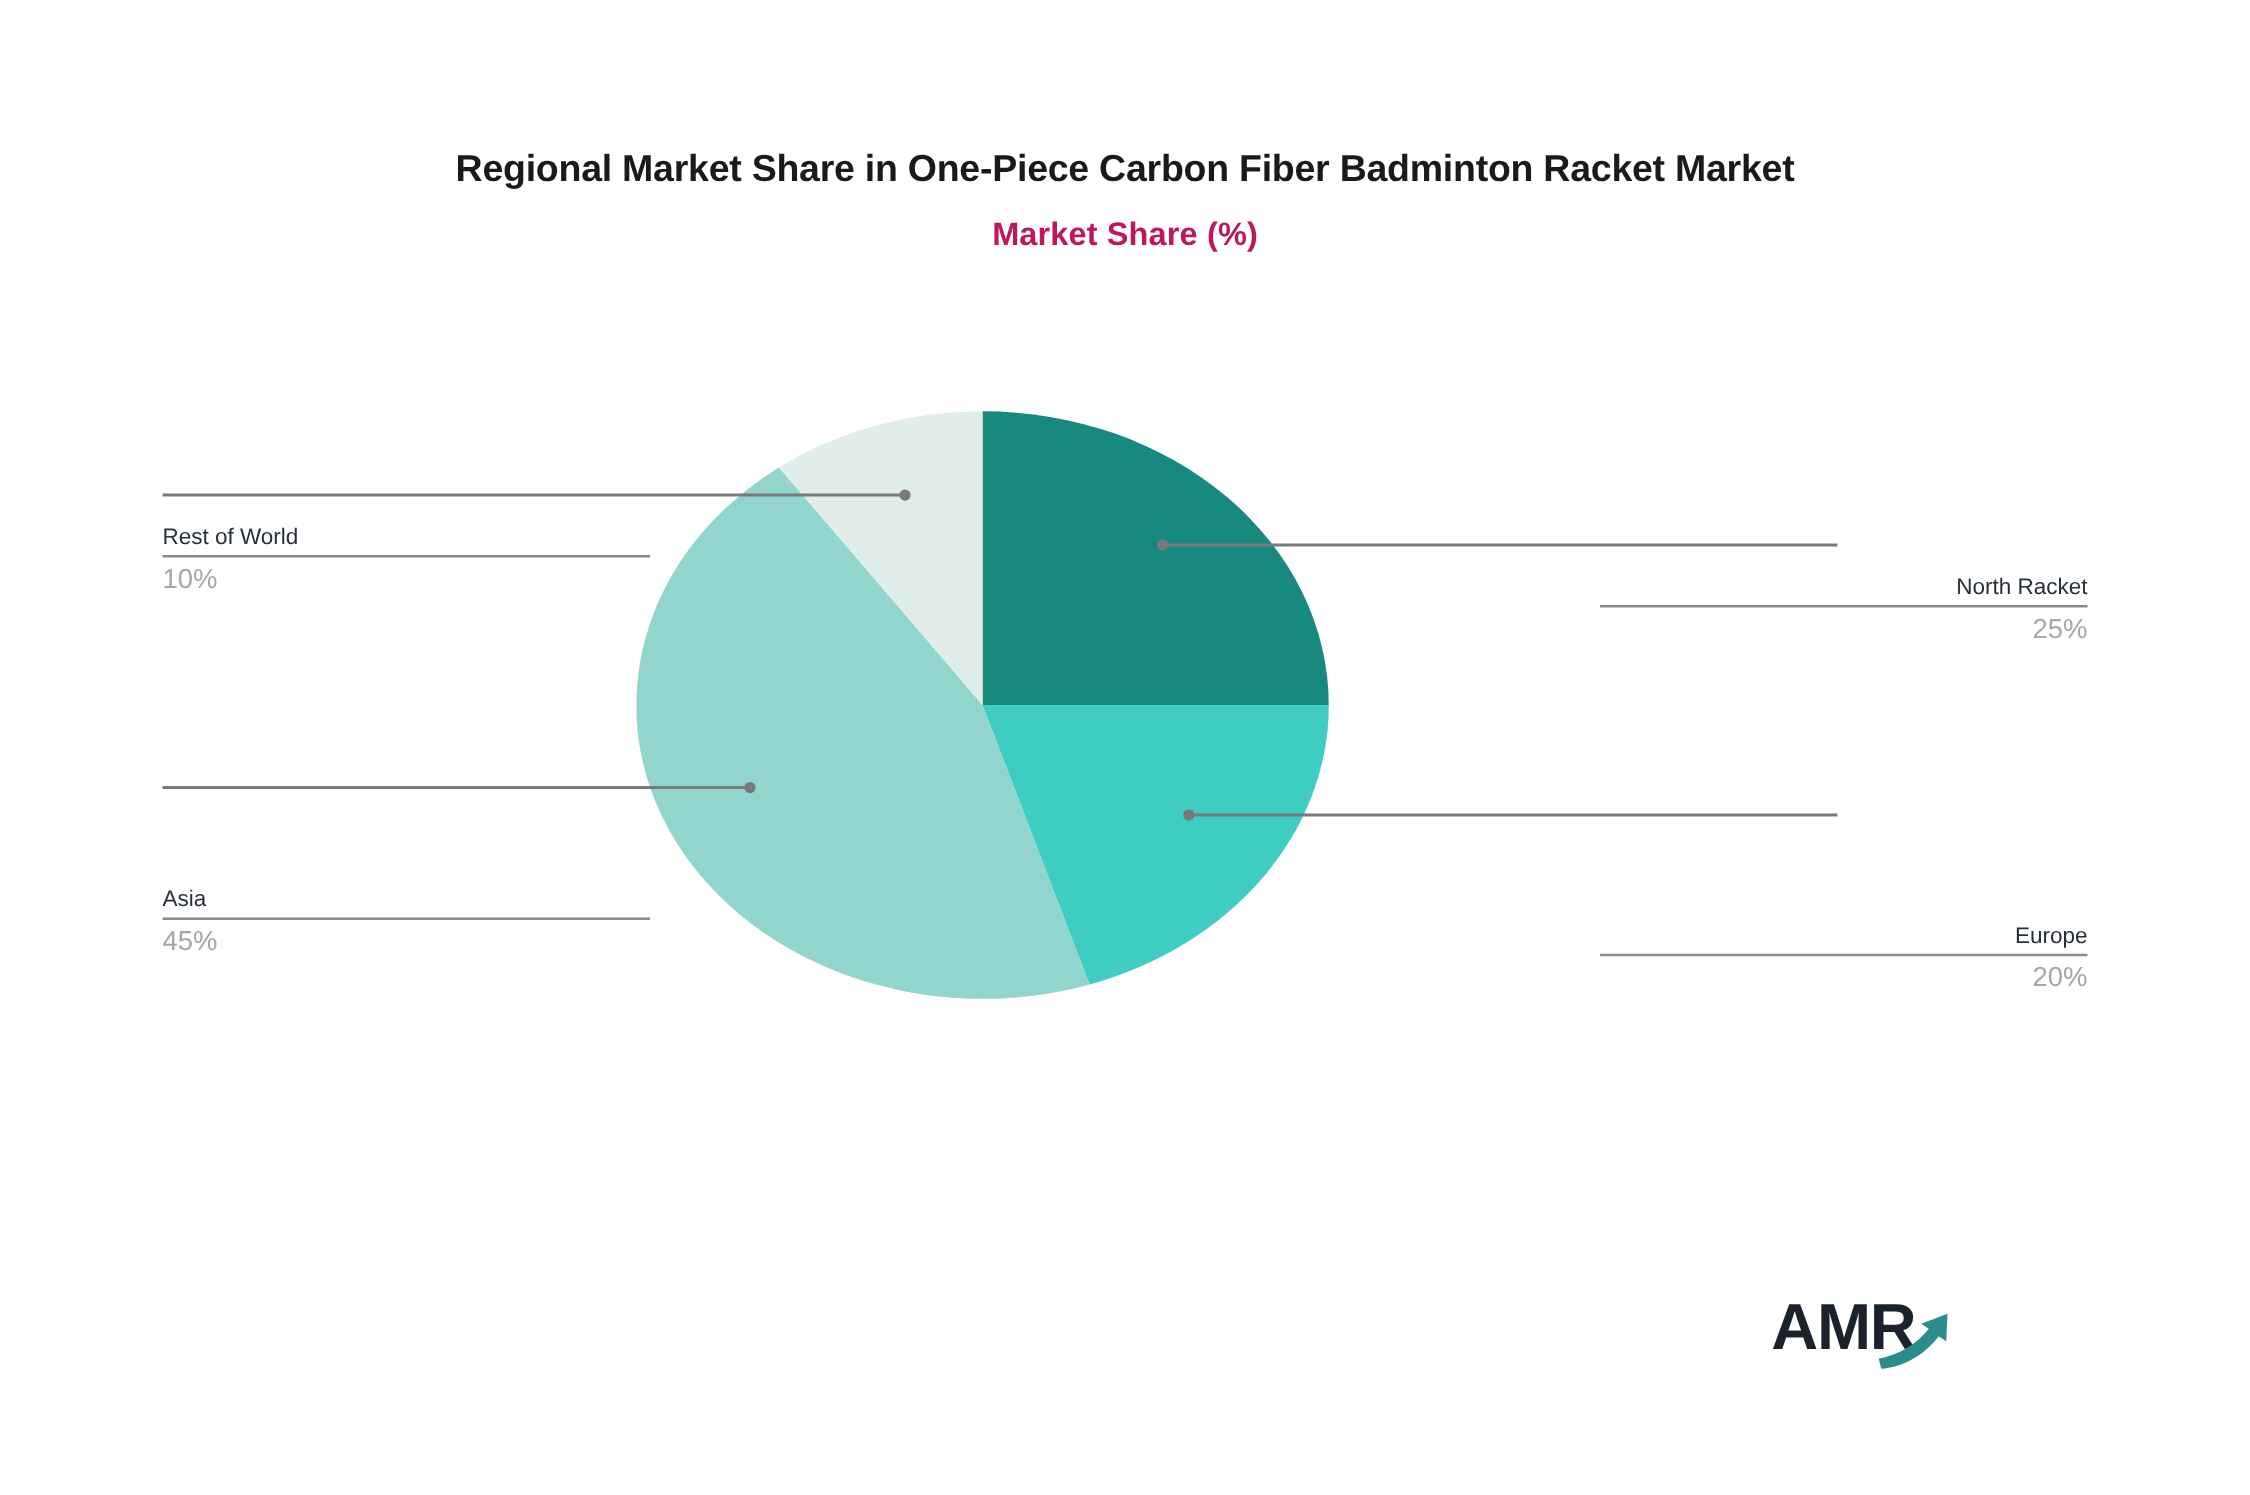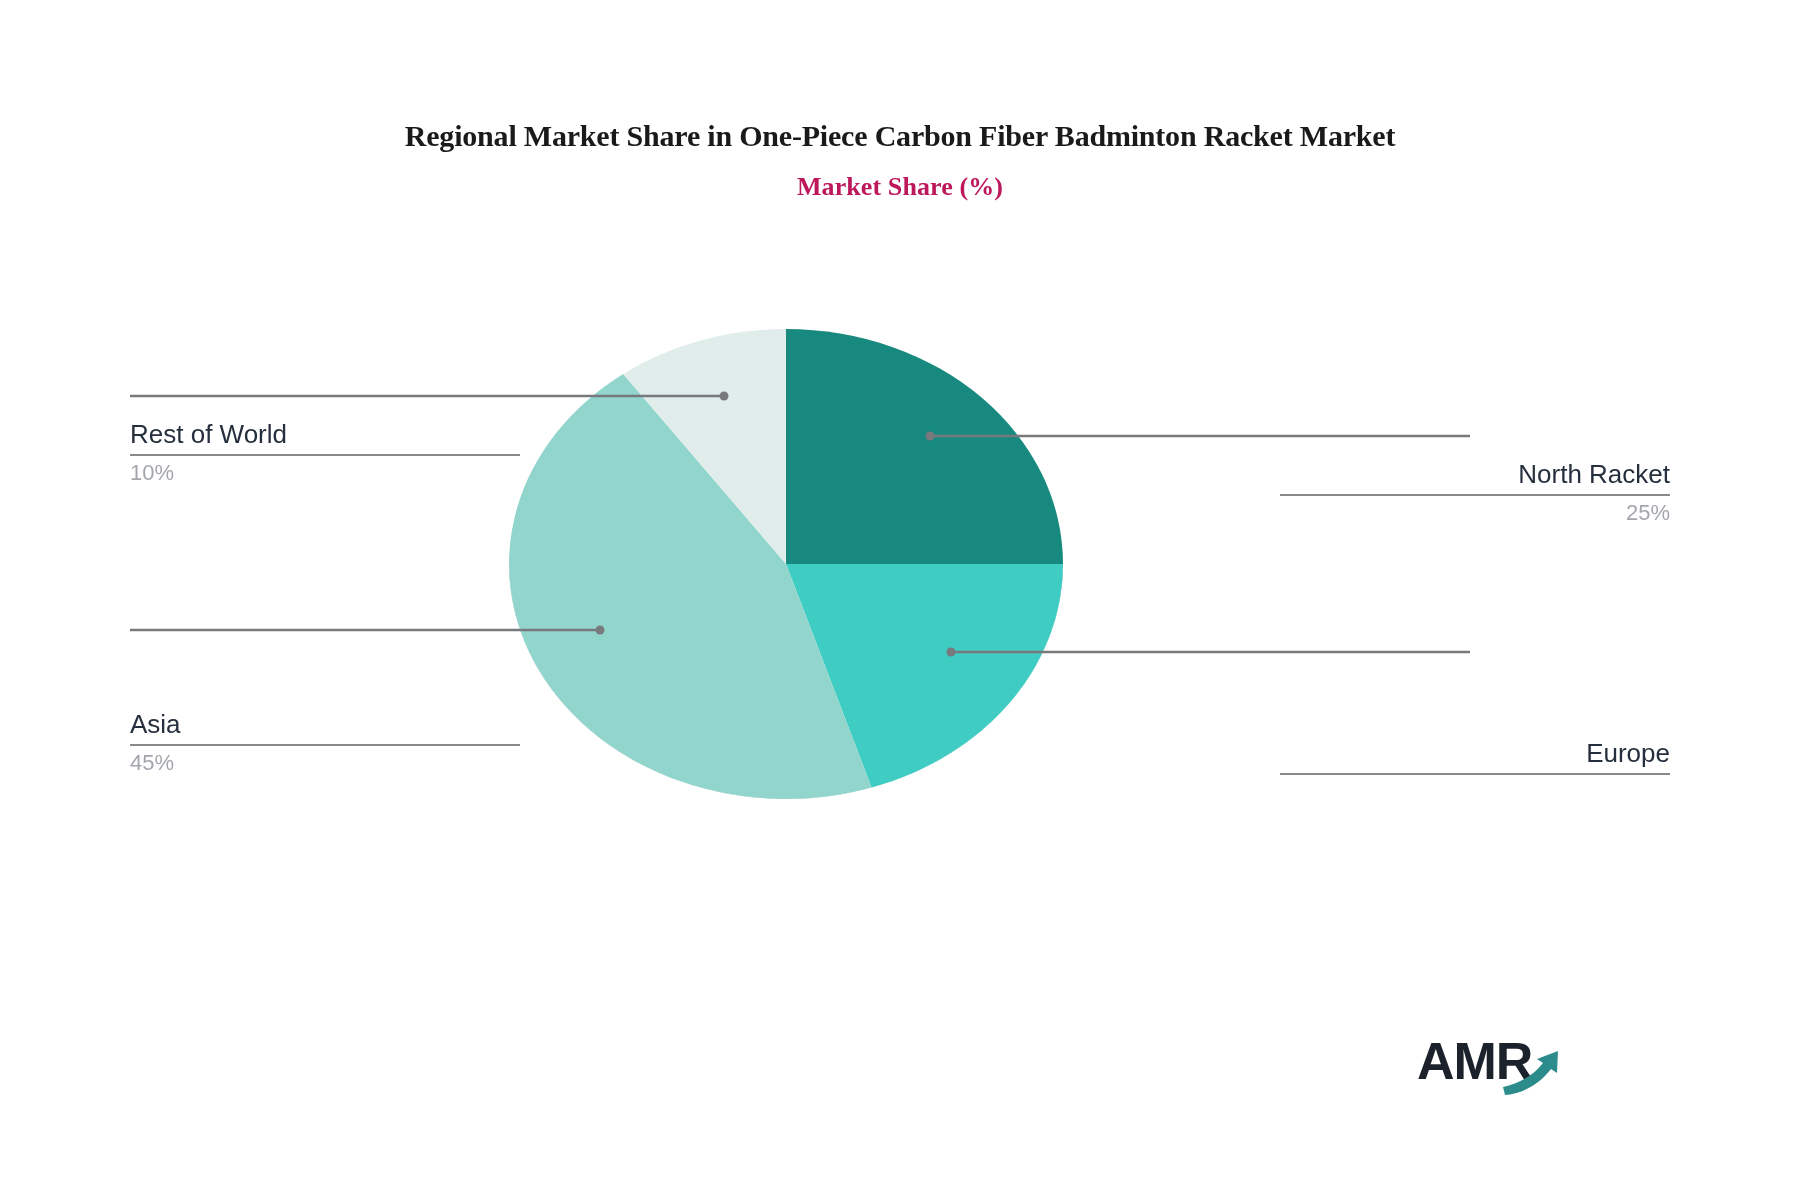--- a/index.html
+++ b/index.html
@@ -20,21 +20,20 @@
     overflow: hidden;
   }
 
   
   #title-block {
     position: absolute;
     left: 0;
     top: 118px;
     width: 1800px;
     text-align: center;
-    font-family: Liberation Serif, serif;
   }
   #chart-title {
     font-size: 30px;
     font-weight: bold;
     color: #1a1a1a;
     letter-spacing: -0.2px;
     line-height: 1.2;
   }
   #chart-subtitle {
     margin-top: 18px;
@@ -54,21 +53,21 @@
     pointer-events: none;
   }
   #pie-svg { display: block; }
 
   
   .callout {
     position: absolute;
     width: 390px;
   }
   .callout .cl-name {
-    font-size: 26px;
+    font-size: 18px;
     color: #262f3d;
     line-height: 1.25;
     white-space: nowrap;
   }
   .callout .cl-rule {
     height: 0;
     border-top: 2px solid #8a8a8a;
     margin-top: 3px;
     margin-bottom: 3px;
   }
@@ -165,20 +164,21 @@
 
   <div class="callout right" id="callout-na">
     <div class="cl-name">North Racket</div>
     <div class="cl-rule"></div>
     <div class="cl-value">25%</div>
   </div>
 
   <div class="callout right" id="callout-eu">
     <div class="cl-name">Europe</div>
     <div class="cl-rule"></div>
+    <div class="cl-value">20%</div>
   </div>
 
   <div id="amr-logo">
     <svg width="176" height="72" viewBox="0 0 176 72">
       <text x="0" y="50" font-family="Liberation Sans, sans-serif" font-size="52" font-weight="bold" letter-spacing="-1" fill="#1b222c">AMR</text>
 
       <g fill="#2c8c8c">
         <path d="M88 66 C104 65 122 56 134 40 L140 44 L141 22 L120 30 L126 34
                  C116 47 101 55 86 58 Z"></path>
       </g>

